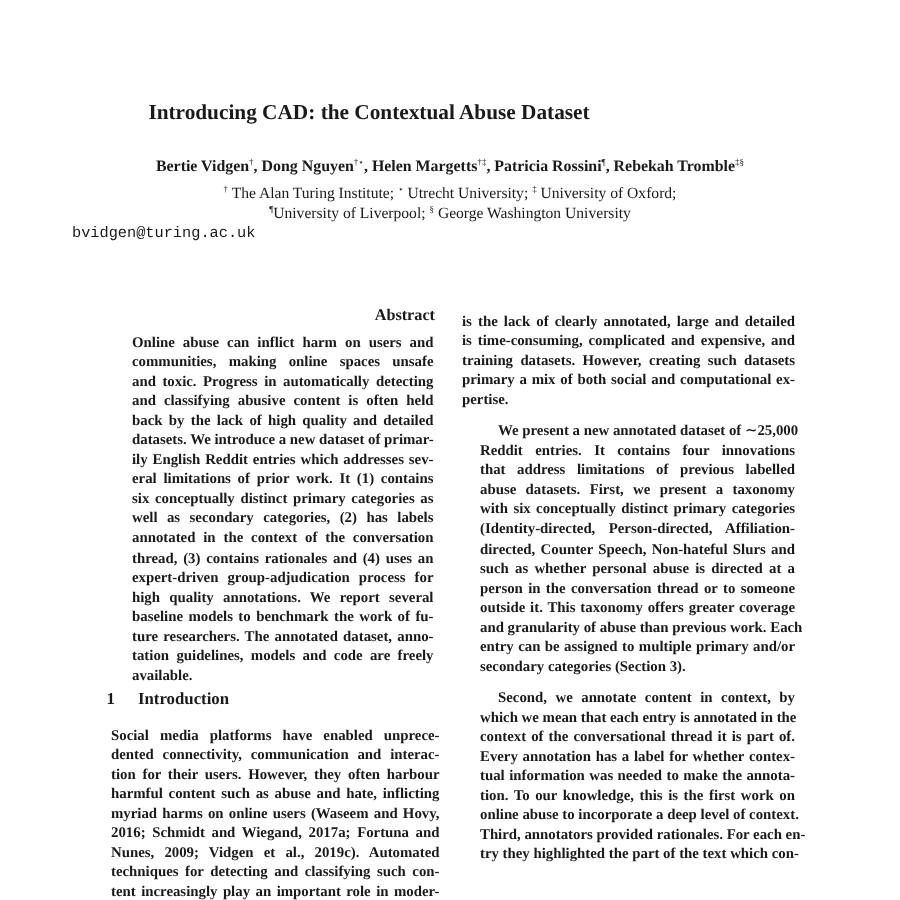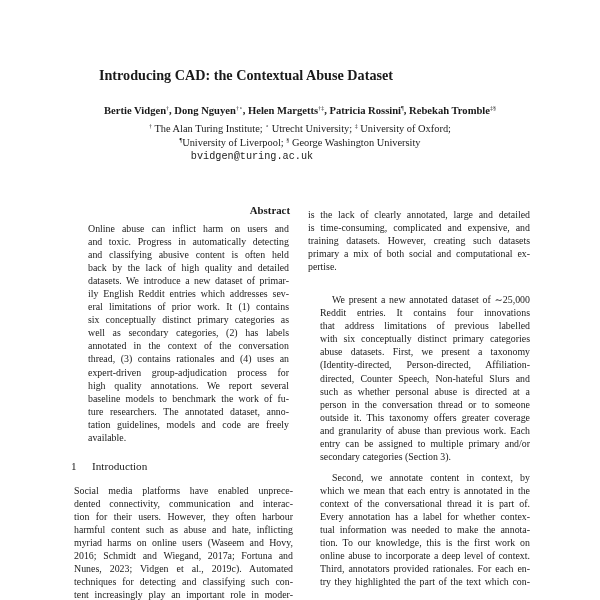--- a/index.html
+++ b/index.html
@@ -5,33 +5,33 @@
   html, body { margin:0; padding:0; background:#ffffff; }
   body { width:600px; height:600px; overflow:hidden; position:relative;
          font-family:"Liberation Serif","DejaVu Serif",serif; color:#1a1a1a; }
   .title { position:absolute; top:67px; left:0; width:492px; text-align:center;
            font-size:14.2px; font-weight:bold; }
   .authors { position:absolute; top:104px; left:0; width:600px; text-align:center;
              font-size:10.6px; font-weight:bold; white-space:nowrap; }
   .authors sup, .aff sup { font-size:6px; font-weight:normal; vertical-align:4px; }
   .aff { position:absolute; left:0; width:600px; text-align:center; font-size:10.4px; white-space:nowrap; }
   .aff1 { top:122px; } .aff2 { top:137px; }
-  .email { position:absolute; top:151px; left:0; width:504px; text-align:center;
-           font-family:"Liberation Mono","DejaVu Sans Mono",monospace; font-size:10.2px; }
+  .email { position:absolute; top:151px; left:0; width:504px; 
+           font-family:"Liberation Mono","DejaVu Sans Mono",monospace; font-size:10.2px;padding-left:48px; }
   .abs-head { position:absolute; top:204px; left:60px; width:230px; text-align:right;
               font-weight:bold; font-size:10.8px; }
   .col { position:absolute; font-size:9.9px; line-height:13.05px; text-align:justify; }
   .col p { margin:0; }
   .abs-body { top:222px; left:88px; width:201px; }
-  .intro-head { position:absolute; top:460px; left:71px; font-weight:normal; font-size:11.2px; }
+  .intro-head { position:absolute; top:460px; left:71px; font-weight:bold; font-size:11.2px; }
   .intro-head .num { display:inline-block; width:21px; }
   .left-body { top:484px; left:74px; width:219px; }
   .right-body { top:208px; left:308px; width:222px; }
   .right-body p + p { margin-top:8px; text-indent:12px; }
-  .line { display:block; text-align:justify; text-align-last:justify; white-space:nowrap; height:13.05px; }
+  .line { display:block; text-align:justify; text-align-last:justify; white-space:nowrap; height:13.05px;font-weight:bold; }
   .line.last { text-align-last:left; }
 </style>
 </head>
 <body>
 
 <div class="title">Introducing CAD: the Contextual Abuse Dataset</div>
 
 <div class="authors">
   <span>Bertie Vidgen</span><sup>†</sup>,
   <span>Dong Nguyen</span><sup>†⋆</sup>,
@@ -45,20 +45,21 @@
 </div>
 <div class="aff aff2">
   <sup>¶</sup><span>University of Liverpool; </span><sup>§</sup><span> George Washington University</span>
 </div>
 
 <div class="email">bvidgen@turing.ac.uk</div>
 
 <div class="abs-head">Abstract</div>
 <div class="col abs-body" id="abs-body">
     <span class="line">Online abuse can inflict harm on users and</span>
+    <span class="line">communities, making online spaces unsafe</span>
     <span class="line">and toxic. Progress in automatically detecting</span>
     <span class="line">and classifying abusive content is often held</span>
     <span class="line">back by the lack of high quality and detailed</span>
     <span class="line">datasets. We introduce a new dataset of primar-</span>
     <span class="line">ily English Reddit entries which addresses sev-</span>
     <span class="line">eral limitations of prior work. It (1) contains</span>
     <span class="line">six conceptually distinct primary categories as</span>
     <span class="line">well as secondary categories, (2) has labels</span>
     <span class="line">annotated in the context of the conversation</span>
     <span class="line">thread, (3) contains rationales and (4) uses an</span>
@@ -73,39 +74,39 @@
 <div class="intro-head">
   <span class="num">1</span><span>Introduction</span>
 </div>
 <div class="col left-body" id="left-body">
     <span class="line">Social media platforms have enabled unprece-</span>
     <span class="line">dented connectivity, communication and interac-</span>
     <span class="line">tion for their users. However, they often harbour</span>
     <span class="line">harmful content such as abuse and hate, inflicting</span>
     <span class="line">myriad harms on online users (Waseem and Hovy,</span>
     <span class="line">2016; Schmidt and Wiegand, 2017a; Fortuna and</span>
-    <span class="line">Nunes, 2023; Vidgen et al., 2019c). Automated</span>
+    <span class="line">Nunes, 2009; Vidgen et al., 2019c). Automated</span>
     <span class="line">techniques for detecting and classifying such con-</span>
     <span class="line">tent increasingly play an important role in moder-</span>
   </div>
 
 <div class="col right-body" id="right-body">
     <p>
       <span class="line">is the lack of clearly annotated, large and detailed</span>
       <span class="line">is time-consuming, complicated and expensive, and</span>
       <span class="line">training datasets. However, creating such datasets</span>
       <span class="line">primary a mix of both social and computational ex-</span>
       <span class="line last">pertise.</span>
     </p>
-    <p style="margin-top: 20px;">
+    <p style="margin-top: 8px;">
       <span class="line" style="padding-left: 12px;">We present a new annotated dataset of ∼25,000</span>
       <span class="line">Reddit entries. It contains four innovations</span>
       <span class="line">that address limitations of previous labelled</span>
+      <span class="line">abuse datasets. First, we present a taxonomy</span>
       <span class="line">with six conceptually distinct primary categories</span>
-      <span class="line">abuse datasets. First, we present a taxonomy</span>
       <span class="line">(Identity-directed, Person-directed, Affiliation-</span>
       <span class="line">directed, Counter Speech, Non-hateful Slurs and</span>
       <span class="line">such as whether personal abuse is directed at a</span>
       <span class="line">person in the conversation thread or to someone</span>
       <span class="line">outside it. This taxonomy offers greater coverage</span>
       <span class="line">and granularity of abuse than previous work. Each</span>
       <span class="line">entry can be assigned to multiple primary and/or</span>
       <span class="line last">secondary categories (Section 3).</span>
     </p>
     <p style="margin-top: 8px;">

